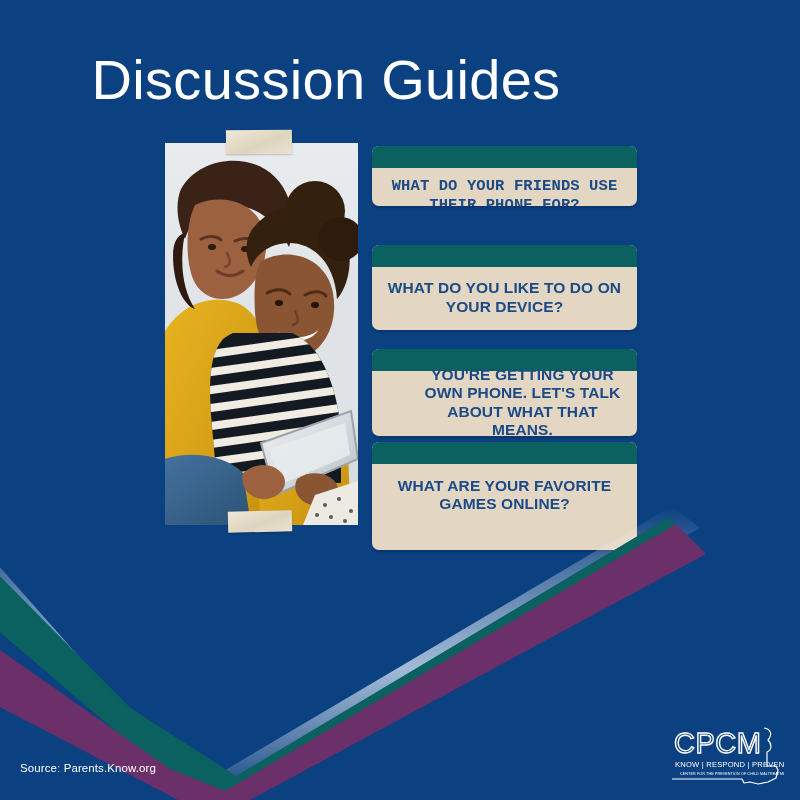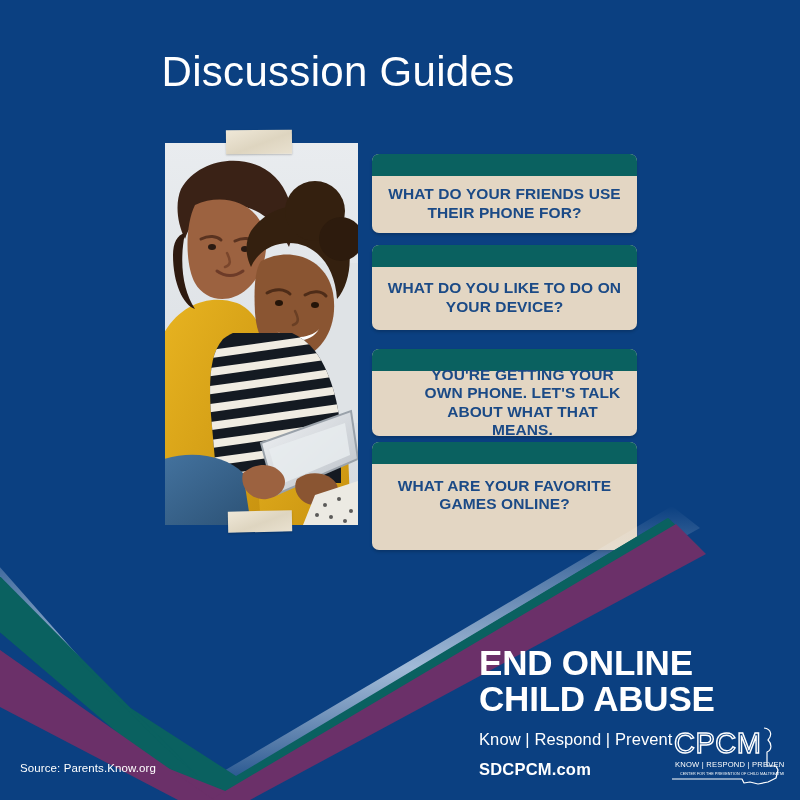--- a/index.html
+++ b/index.html
@@ -10,25 +10,24 @@
     overflow:hidden;
     position:relative;
   }
   .stage{position:absolute;inset:0;width:800px;height:800px;overflow:hidden;}
 
   
   .title{
     position:absolute;left:0;top:49px;width:652px;
     text-align:center;
     color:#ffffff;
-    font-size:42px;
+    font-size:56px;
     font-weight:400;
     letter-spacing:.3px;
     line-height:1.1;
-    margin-left:12px;
   }
 
   
   .photo-wrap{position:absolute;left:165px;top:143px;width:193px;height:382px;}
   .photo{position:absolute;inset:0;overflow:hidden;background:#cfd4d8;}
   .photo svg{display:block;width:193px;height:382px;}
   .tape{
     position:absolute;
     background:linear-gradient(160deg,#efe8d8 0%,#ded5c0 55%,#e9e1d0 100%);
     box-shadow:0 1px 2px rgba(0,0,0,.22);
@@ -50,21 +49,21 @@
     display:flex;align-items:center;justify-content:center;
     text-align:center;
     color:#1b4a86;
     font-weight:700;
     font-size:15.5px;
     line-height:1.18;
     letter-spacing:.1px;
     padding:6px 10px 8px 10px;
     box-sizing:border-box;
   }
-  #card-0{top:8px;height:79px;}
+  #card-0{top:0px;height:60px;font-family:Liberation Mono, monospace;}
   #card-0 .card-body{height:57px;}
   #card-1{top:99px;height:85px;}
   #card-1 .card-body{height:63px;}
   #card-2{top:203px;height:87px;}
   #card-2 .card-body{height:65px;margin-left:36px;}
   #card-3{top:296px;height:108px;}
   #card-3 .card-body{height:64px;}
 
   
   .chevrons{position:absolute;left:0;top:470px;width:800px;height:330px;}
@@ -247,28 +246,20 @@
       <path d="M-40 66 L198 306 L198 330 L-40 128 Z" fill="#0a6160"></path>
       <path d="M-40 66 C80 190 150 268 198 306 L236 306 L668 48 L700 78 L240 330 L196 330 L-40 128 Z" fill="#0a6160"></path>
 
       <path d="M-40 150 L200 330 L238 330 L684 62 L712 92 L244 330 L-40 214 Z" fill="#6b3069" opacity="0"></path>
       <path d="M-40 152 L210 330 L248 330 L-40 216 Z" fill="#6b3069"></path>
       <path d="M210 330 L676 54 L706 84 L250 330 Z" fill="#6b3069"></path>
       <path d="M-40 152 L214 330 L178 330 L-40 216 Z" fill="#6b3069"></path>
     </svg>
   </div>
 
-  <div class="brand">
-    <div class="brand-head">
-      <span>END ONLINE</span>
-      <span class="l2">CHILD ABUSE</span>
-    </div>
-    <div class="brand-tag">Know | Respond | Prevent</div>
-    <div class="brand-url">SDCPCM.com</div>
-  </div>
 
   <div class="logo">
     <svg width="112" height="64" viewBox="0 0 112 64" aria-hidden="true">
       <text x="2" y="27" font-family="'Liberation Sans', sans-serif" font-size="29" fill="none" stroke="#ffffff" stroke-width="1.4" letter-spacing="0.5">CPCM</text>
       <text x="3" y="41" font-family="'Liberation Sans', sans-serif" font-size="7.6" fill="#ffffff" letter-spacing="0.2">KNOW | RESPOND | PREVENT</text>
       <text x="8" y="49" font-family="'Liberation Sans', sans-serif" font-size="3.7" fill="#ffffff" letter-spacing="0.1">CENTER FOR THE PREVENTION OF CHILD MALTREATMENT</text>
 
       <path d="M92 2 C100 3 100 10 96 14 C100 18 100 24 95 26 L95 40
                L104 40 L106 44 L104 52 L96 56 L86 58 L78 56 L72 57 L70 53 L0 53" fill="none" stroke="#ffffff" stroke-width="1.2" stroke-linejoin="round"></path>
     </svg>

